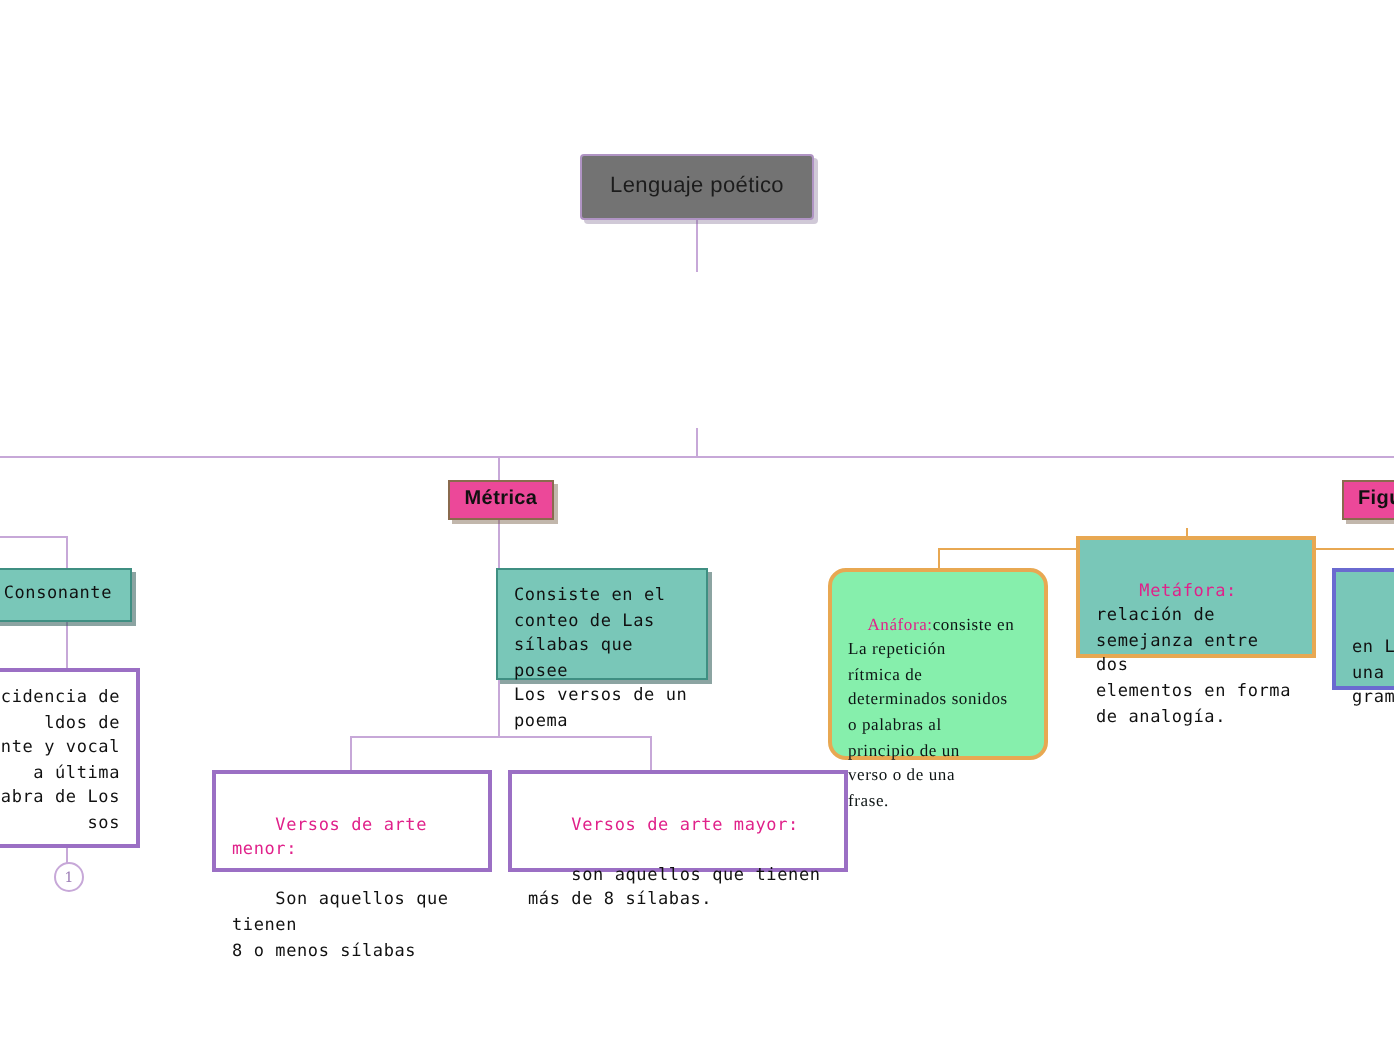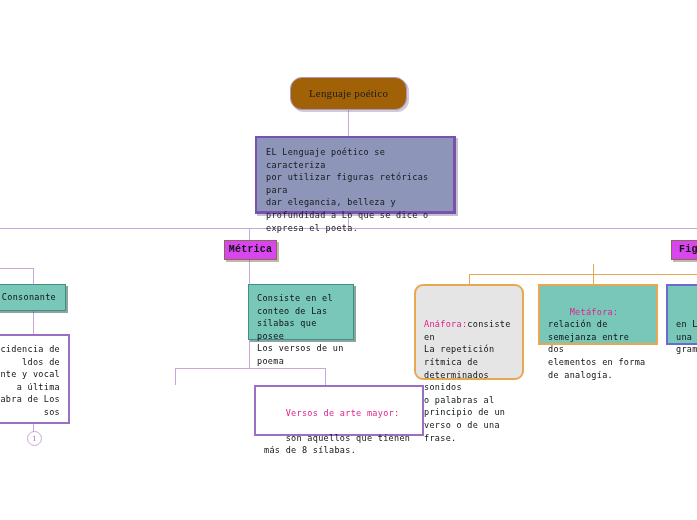--- a/index.html
+++ b/index.html
@@ -24,25 +24,25 @@
     position:absolute;
     box-sizing:border-box;
     font-size:8.5px;
     line-height:12.6px;
     letter-spacing:0.3px;
     white-space:pre-wrap;
   }
 
   
   .root{
-    background:#a16207;
+    background:#737373;
     border:1px solid #b094c4;
-    border-radius:12px;
+    border-radius:2px;
     color:#1c1c1c;
-    font-family:Liberation Serif, serif;
+    font-family:Liberation Sans, sans-serif;
     font-size:11px;
     font-weight:normal;
     letter-spacing:0.2px;
     text-align:center;
     display:flex;align-items:center;justify-content:center;
     box-shadow:2px 2px 0 rgba(120,100,140,.35);
   }
 
   
   .desc{
@@ -50,45 +50,46 @@
     border:2px solid #7b51b0;
     border-right-width:3px;
     border-bottom-width:3px;
     color:#16161e;
     padding:8px 9px;
     box-shadow:2px 2px 0 rgba(90,80,120,.35);
   }
 
   
   .chip{
-    background:#d946ef;
+    background:#ec4899;
     border:1px solid #8a6a4e;
     color:#111;
-    font-family:Liberation Mono, monospace;
+    font-family:Liberation Sans, sans-serif;
     font-size:10px;
     font-weight:bold;
     letter-spacing:0.2px;
     display:flex;align-items:center;justify-content:center;
     box-shadow:2px 2px 0 rgba(120,95,70,.45);
   }
 
   
   .teal{
     background:#79c7b8;
     border:1px solid #3f8f82;
     color:#101010;
     padding:7px 8px;
     box-shadow:2px 2px 0 rgba(45,90,85,.55);
   }
   .teal.round{
     border-radius:9px;
     border:2px solid #e8a852;
-    background:#e5e5e5;
+    background:#86efac;
     box-shadow:none;
     color:#0d1414;
+    font-family:Liberation Serif, serif;
   }
   .teal.sq-orange{
     border:2px solid #e8a852;
     background:#79c7b8;
     box-shadow:none;
   }
 
   
   .white{
     background:#ffffff;
@@ -142,25 +143,20 @@
 
   <div class="line v orange" style="left:593px;top:264px;height:10px;"></div>
   <div class="line h orange" style="left:469px;top:274px;width:228px;"></div>
   <div class="line v orange" style="left:469px;top:274px;height:10px;"></div>
   <div class="line v orange" style="left:593px;top:274px;height:10px;"></div>
 
   <div class="node root" style="left:290px;top:77px;width:117px;height:33px;">
     <span>Lenguaje poético</span>
   </div>
 
-  <div class="node desc" style="left:255px;top:136px;width:201px;height:78px;">EL Lenguaje poético se caracteriza
-por utilizar figuras retóricas para
-dar elegancia, belleza y
-profundidad a Lo que se dice o
-expresa el poeta.</div>
 
   <div class="node chip" style="left:224px;top:240px;width:53px;height:20px;">
     <span>Métrica</span>
   </div>
 
   <div class="node chip" style="left:671px;top:240px;width:53px;height:20px;justify-content:flex-start;padding-left:7px;">
     <span>Figu</span>
   </div>
 
   <div class="node teal" style="left:-24px;top:284px;width:90px;height:27px;display:flex;align-items:center;justify-content:flex-end;padding-right:9px;">
@@ -177,39 +173,44 @@
   <div class="collapse" style="left:27px;top:431px;">
     <span>1</span>
   </div>
 
   <div class="node teal" style="left:202px;top:284px;width:106px;height:56px;margin-left:46px;">Consiste en el
 conteo de Las
 sílabas que posee
 Los versos de un
 poema</div>
 
+  <div class="node white pbord" style="left:106px;top:385px;width:140px;height:51px;">
+    <span class="hl-magenta">Versos de arte menor:</span><br>
+    <span>Son aquellos que tienen
+8 o menos sílabas</span>
+  </div>
 
   <div class="node white pbord" style="left:254px;top:385px;width:170px;height:51px;">
     <span class="hl-magenta">Versos de arte mayor:</span><br>
     <span>son aquellos que tienen
 más de 8 sílabas.</span>
   </div>
 
   <div class="node teal round" style="left:414px;top:284px;width:110px;height:96px;">
     <span class="hl-magenta">Anáfora:</span><span>consiste en
 La repetición
 rítmica de
 determinados sonidos
 o palabras al
 principio de un
 verso o de una
 frase.</span>
   </div>
 
-  <div class="node teal sq-orange" style="left:538px;top:284px;width:120px;height:61px;">
+  <div class="node teal sq-orange" style="left:538px;top:268px;width:120px;height:61px;">
     <span class="hl-magenta">Metáfora:</span><span> relación de
 semejanza entre dos
 elementos en forma
 de analogía.</span>
   </div>
 
   <div class="node teal" style="left:666px;top:284px;width:120px;height:61px;border:2px solid #6a6ad0;background:#79c7b8;box-shadow:none;">
     <br><span>en Le
 una m
 grame</span>

